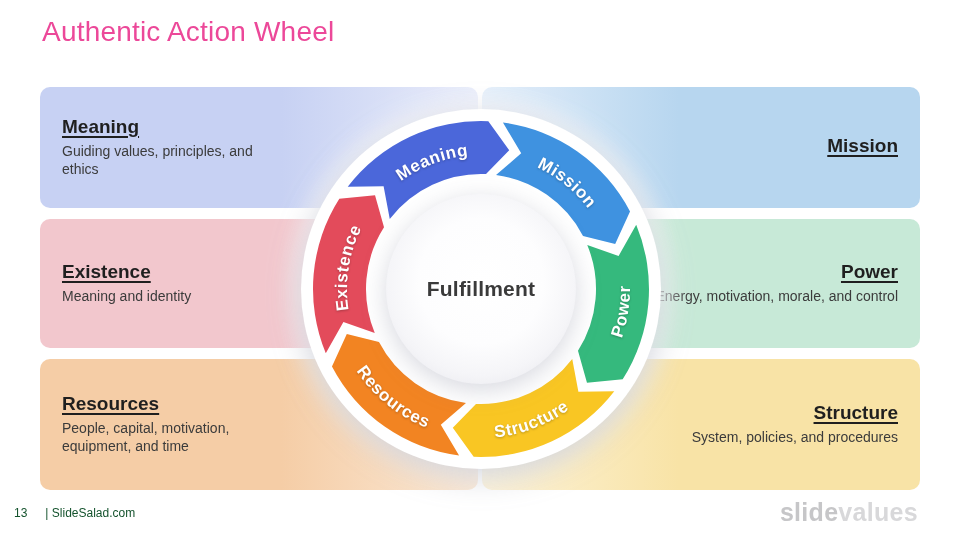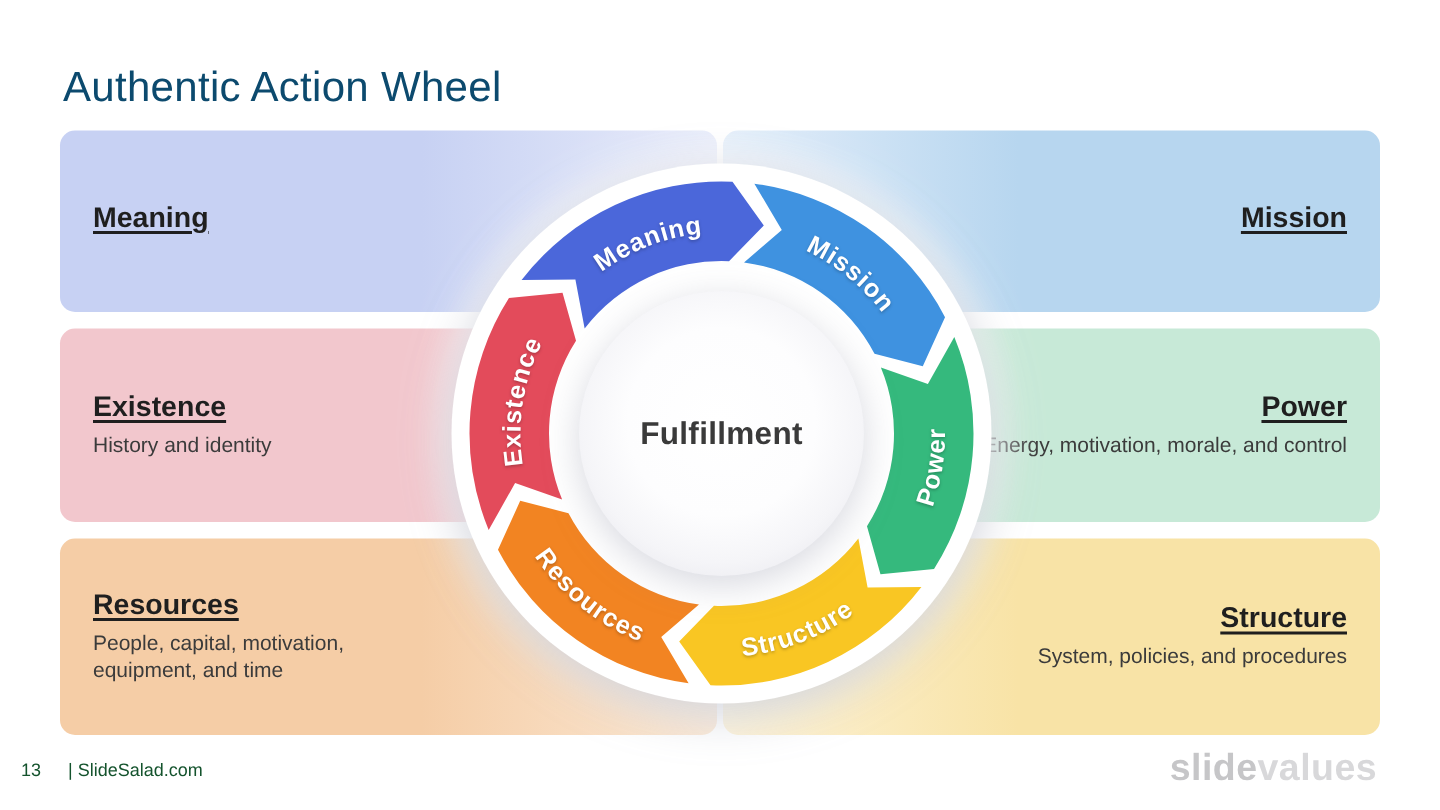--- a/index.html
+++ b/index.html
@@ -1,20 +1,20 @@
 <!DOCTYPE html>
 <html><head>
 <meta charset="utf-8">
 <style>
   html,body{margin:0;padding:0;background:#ffffff;}
   body{width:960px;height:540px;font-family:"Liberation Sans",sans-serif;}
   .slide{position:relative;width:960px;height:540px;background:#ffffff;overflow:hidden;}
 
-  .title{position:absolute;left:42px;top:42px;margin:0;font-size:28px;font-weight:400;
-         color:#0c4a6e;letter-spacing:0.2px;}
+  .title{position:absolute;left:42px;top:16px;margin:0;font-size:28px;font-weight:400;
+         color:#ec4899;letter-spacing:0.2px;}
 
   .panel{position:absolute;width:438px;border-radius:10px;box-sizing:border-box;
          display:flex;flex-direction:column;justify-content:center;}
   .panel.left{left:40px;padding-left:22px;padding-right:30px;align-items:flex-start;text-align:left;}
   .panel.right{left:482px;padding-right:22px;padding-left:30px;align-items:flex-end;text-align:right;}
   .row1{top:87px;height:121px;}
   .row2{top:219px;height:129px;}
   .row3{top:359px;height:131px;}
 
   .p-title{font-size:19px;font-weight:700;color:#1f1f1f;line-height:1.15;
@@ -41,29 +41,30 @@
 </style>
 </head>
 <body>
 
 <div class="slide">
 
   <h1 class="title">Authentic Action Wheel</h1>
 
   <div class="panel left row1" style="background: linear-gradient(90deg, rgb(199, 209, 243) 0%, rgb(199, 209, 243) 55%, rgb(232, 236, 250) 100%);">
     <div class="p-title">Meaning</div>
+    <div class="p-desc">Guiding values, principles, and ethics</div>
   </div>
 
   <div class="panel right row1" style="background: linear-gradient(270deg, rgb(183, 214, 239) 0%, rgb(183, 214, 239) 55%, rgb(227, 238, 250) 100%);">
     <div class="p-title">Mission</div>
   </div>
 
   <div class="panel left row2" style="background: linear-gradient(90deg, rgb(242, 199, 205) 0%, rgb(242, 199, 205) 55%, rgb(250, 232, 234) 100%);">
     <div class="p-title">Existence</div>
-    <div class="p-desc">History and identity</div>
+    <div class="p-desc">Meaning and identity</div>
   </div>
 
   <div class="panel right row2" style="background: linear-gradient(270deg, rgb(199, 233, 215) 0%, rgb(199, 233, 215) 55%, rgb(233, 246, 239) 100%);">
     <div class="p-title">Power</div>
     <div class="p-desc">Energy, motivation, morale, and control</div>
   </div>
 
   <div class="panel left row3" style="background: linear-gradient(90deg, rgb(245, 205, 166) 0%, rgb(245, 205, 166) 55%, rgb(251, 233, 214) 100%);">
     <div class="p-title">Resources</div>
     <div class="p-desc">People, capital, motivation, equipment, and time</div>

